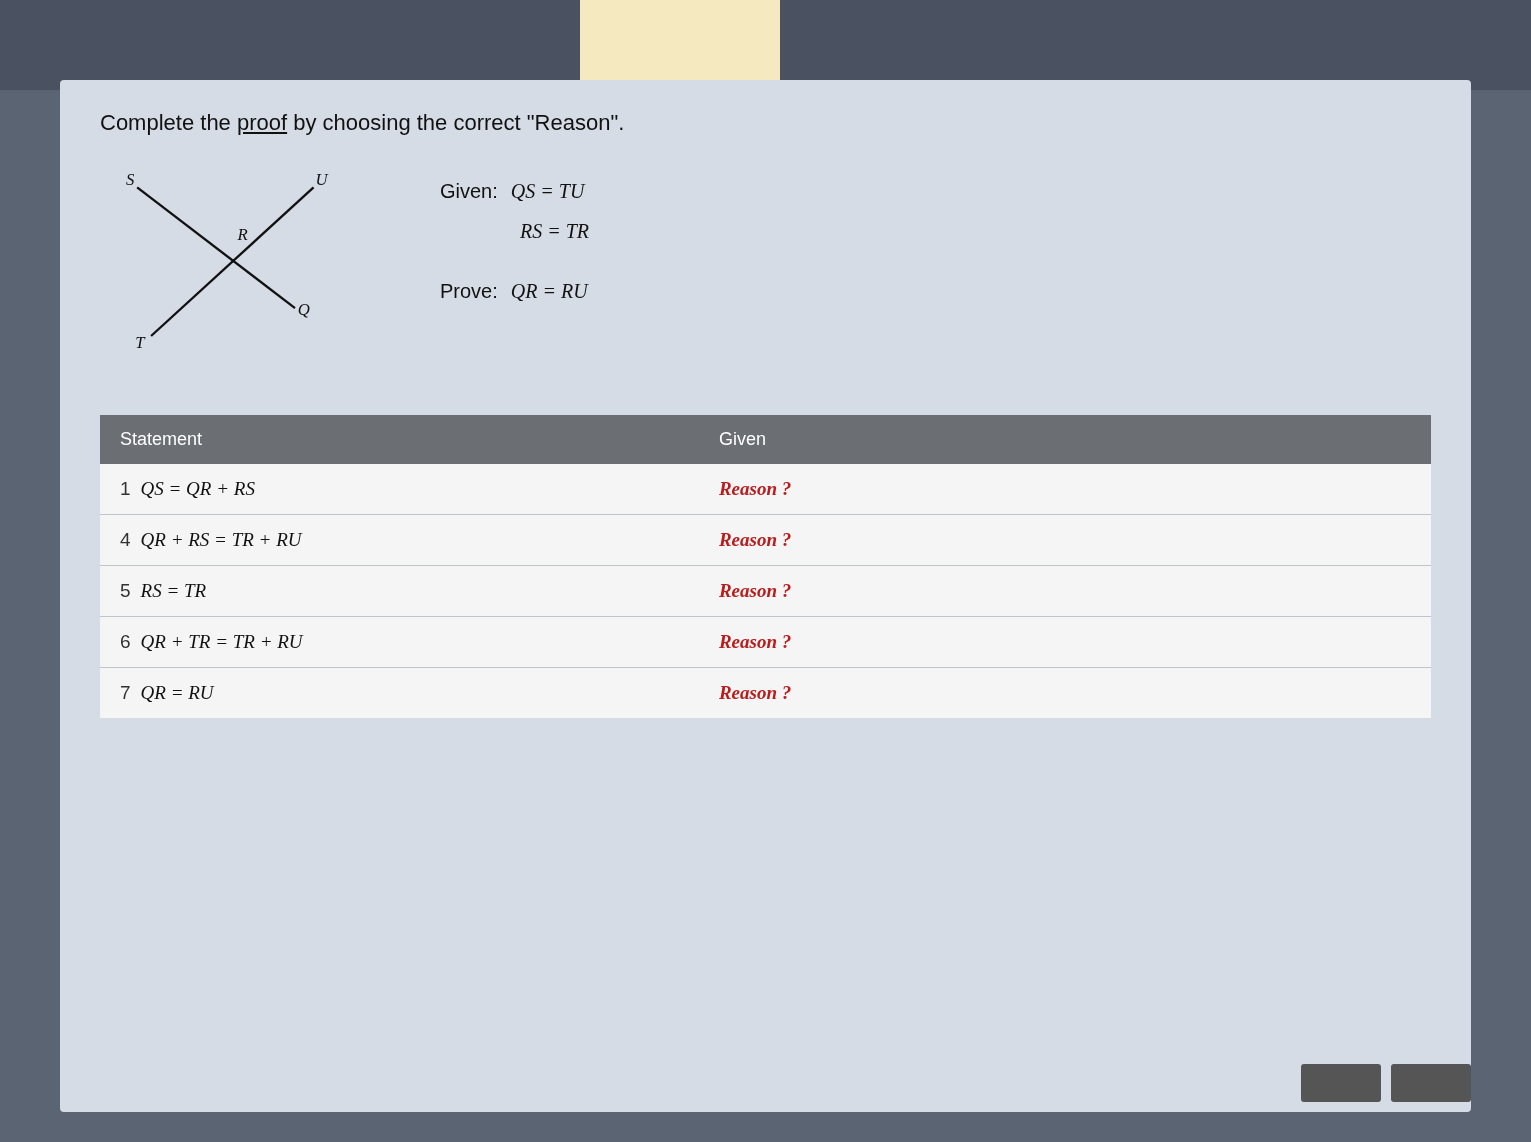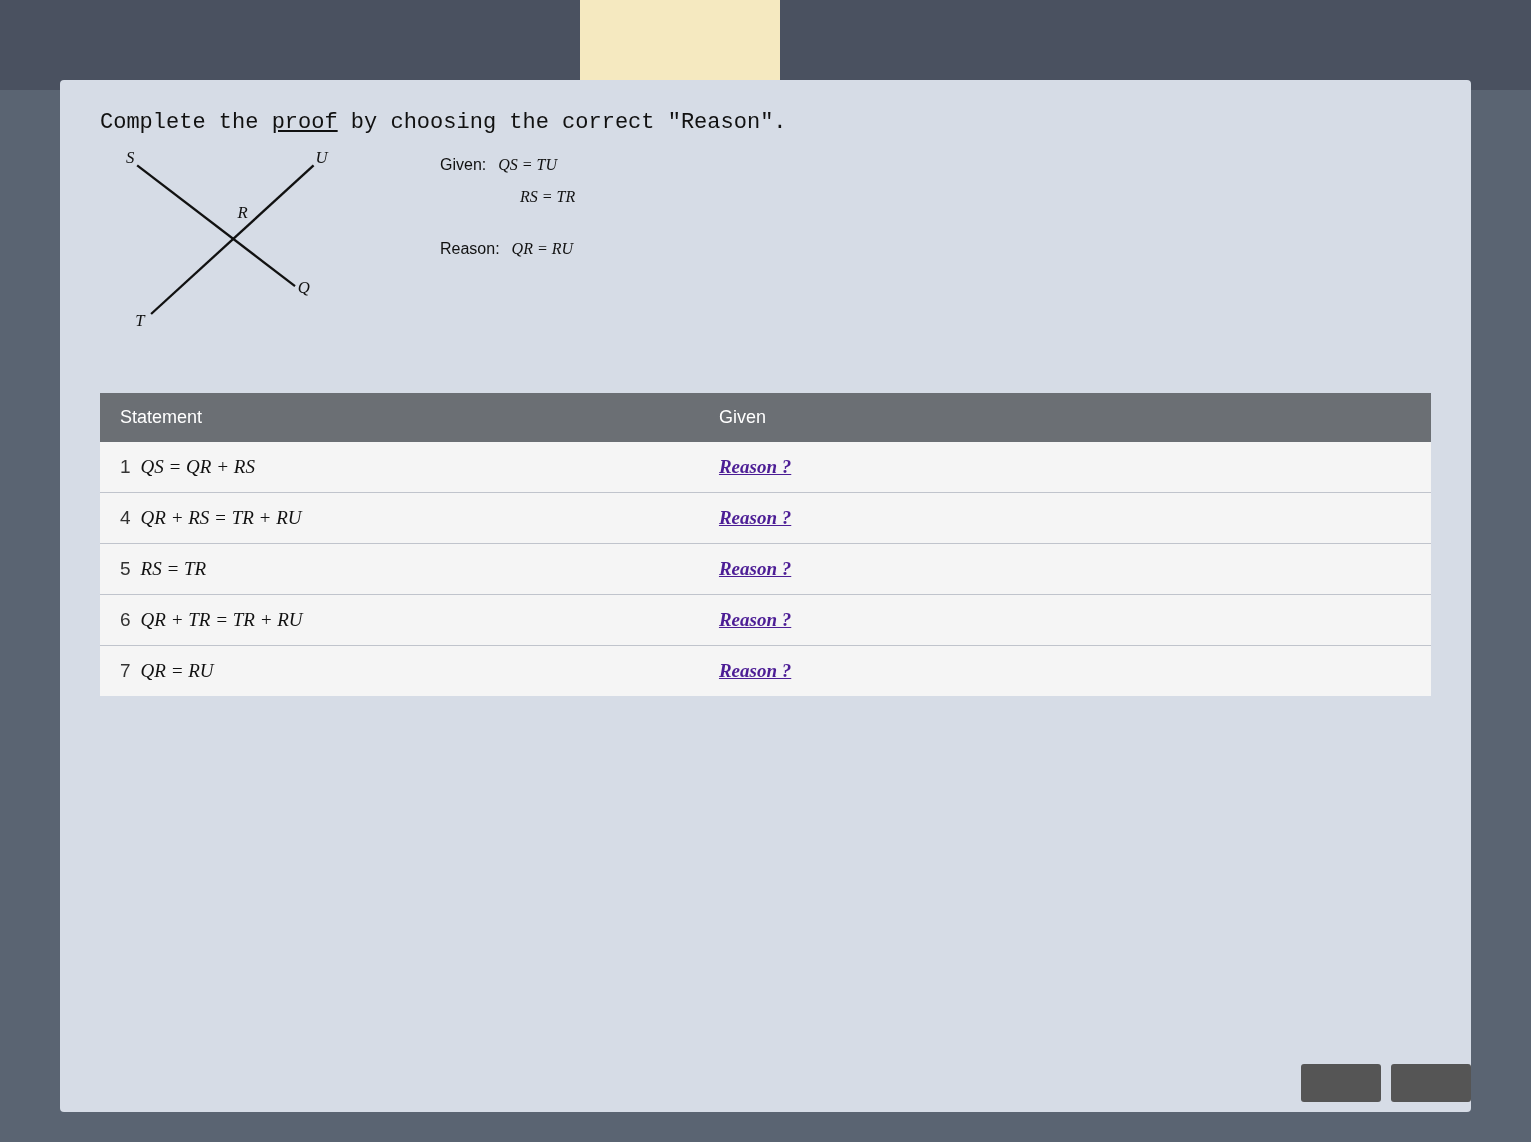--- a/index.html
+++ b/index.html
@@ -43,22 +43,22 @@
       right: 60px;
       bottom: 30px;
       background-color: #d6dce6;
       border-radius: 4px;
       padding: 30px 40px;
     }
 
     .instruction {
       font-size: 22px;
       color: #111;
-      margin-bottom: 4px;
-      font-family: Liberation Mono, monospace;
+      margin-bottom: 25px;
+      font-family: Liberation Sans, sans-serif;
     }
 
     .instruction u {
       text-decoration: underline;
     }
 
     .content-area {
       display: flex;
       align-items: flex-start;
       gap: 60px;
@@ -70,21 +70,21 @@
       flex-shrink: 0;
     }
 
     .diagram-svg {
       width: 260px;
       height: 220px;
     }
 
     .given-prove {
       padding-top: 10px;
-      font-size: 16px;
+      font-size: 20px;
       color: #111;
       line-height: 2;
       font-family: Georgia, serif;
       font-style: italic;
     }
 
     .given-prove .label {
       font-style: normal;
       font-family: Arial, sans-serif;
       margin-right: 8px;
@@ -128,22 +128,21 @@
     }
 
     .proof-table tbody td.stmt {
       font-style: italic;
       font-family: Georgia, serif;
       width: 45%;
     }
 
     .proof-table tbody td.reason {
       font-style: italic;
-      text-decoration: underline;
-      color: #4c1d95;
+      color: #b91c1c;
       font-weight: bold;
       font-family: Georgia, serif;
       cursor: pointer;
     }
 
     .row-num {
       font-style: normal;
       font-family: Arial, sans-serif;
       margin-right: 10px;
       color: #333;
@@ -197,21 +196,21 @@
 
     <div class="given-prove">
       <div>
         <span class="label">Given:</span>
         <em>QS = TU</em>
       </div>
       <div style="padding-left: 80px;">
         <em>RS = TR</em>
       </div>
       <div style="margin-top: 20px;">
-        <span class="label">Reason:</span>
+        <span class="label">Prove:</span>
         <em>QR = RU</em>
       </div>
     </div>
   </div>
 
   <table class="proof-table">
     <thead>
       <tr>
         <th>Statement</th>
         <th>Given</th>

